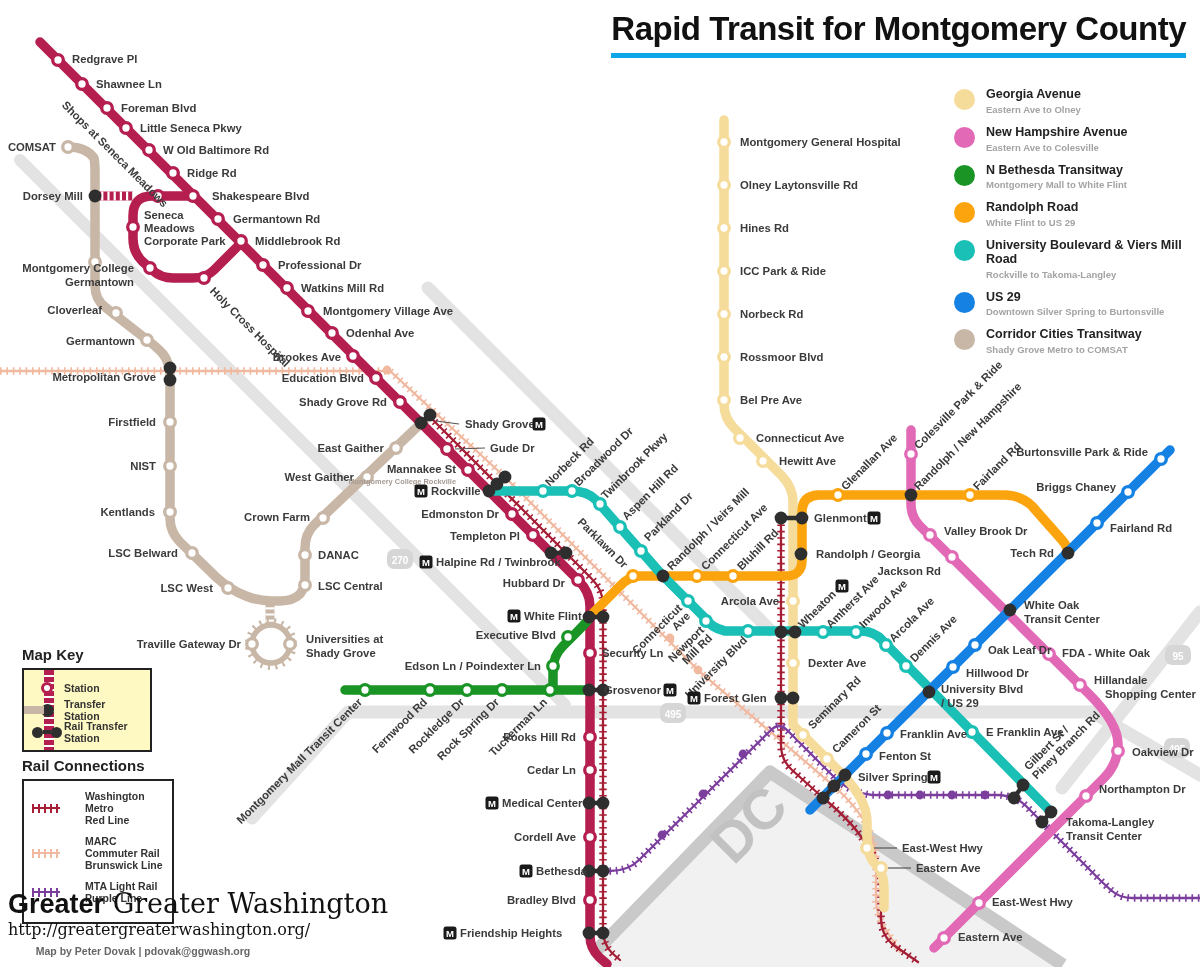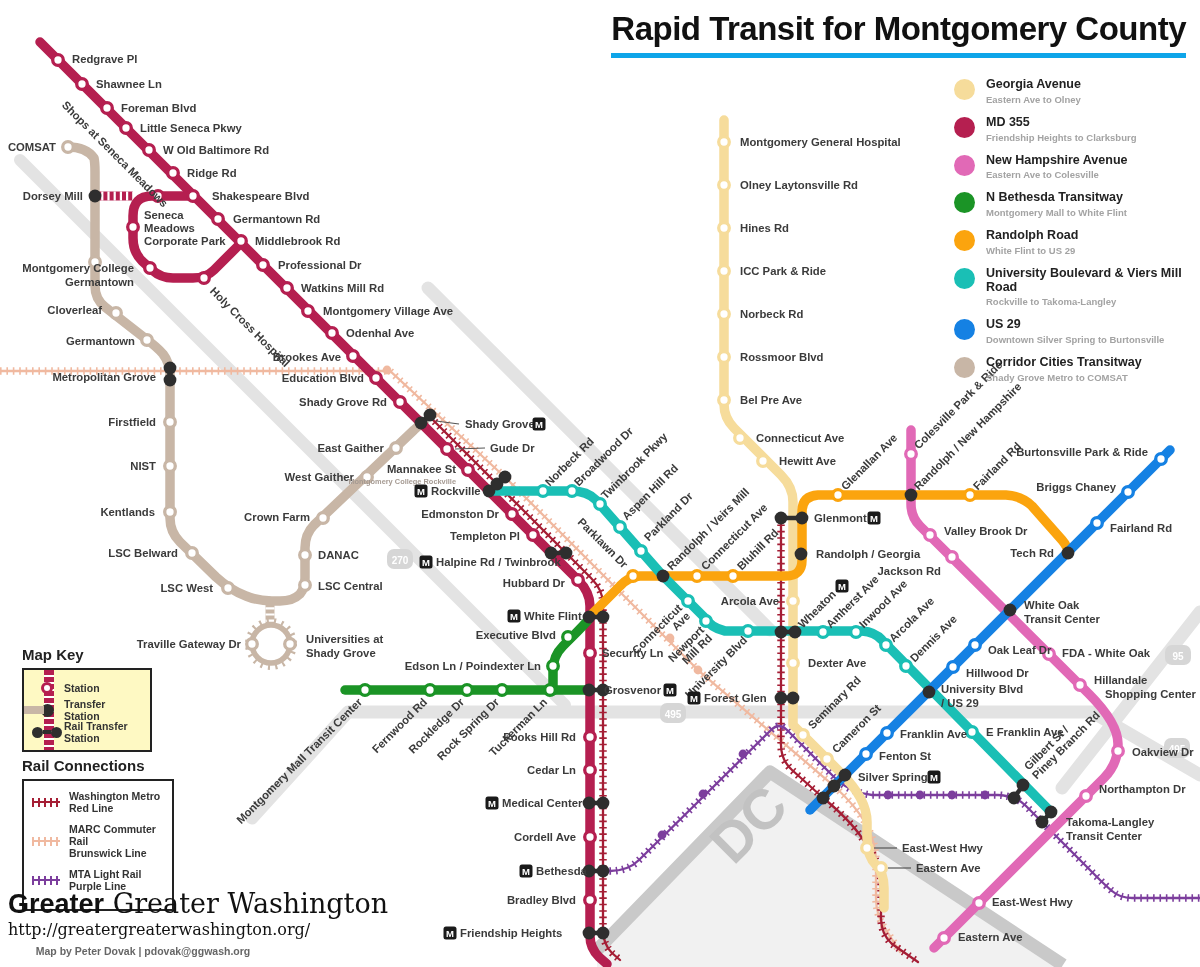--- a/index.html
+++ b/index.html
@@ -3,21 +3,21 @@
 <meta charset="utf-8">
 <style>
   html,body{margin:0;padding:0;background:#fff;}
   #stage{position:relative;width:1200px;height:967px;overflow:hidden;background:#fff;
          font-family:"Liberation Sans",sans-serif;}
   #map-svg{position:absolute;left:0;top:0;}
   
   #title{position:absolute;top:10px;right:14px;font-size:33px;font-weight:800;color:#111;
          letter-spacing:-0.5px;border-bottom:5px solid #0ea5e9;padding-bottom:5px;white-space:nowrap;}
   
-  #legend{position:absolute;left:954px;top:78px;width:244px;}
+  #legend{position:absolute;left:954px;top:88px;width:244px;}
   .lg-item{display:flex;align-items:flex-start;margin-bottom:11px;}
   .lg-dot{width:21px;height:21px;border-radius:50%;flex:0 0 21px;margin-right:11px;margin-top:1px;}
   .lg-name{font-size:12.5px;font-weight:700;color:#222;line-height:1.1;}
   .lg-desc{font-size:9.5px;font-weight:600;color:#a3a3a3;margin-top:2px;}
   
   .box-title{font-size:15px;font-weight:700;color:#222;margin-bottom:5px;}
   #map-key{position:absolute;left:22px;top:646px;width:130px;}
   #map-key .kbox{border:2.5px solid #222;padding:7px 8px 7px 6px;position:relative;background:#fef9c3;}
   .kbar{position:absolute;left:20px;top:0;bottom:0;width:10px;
         background:repeating-linear-gradient(180deg,#B51F50 0 5px,#fff 5px 7px);}
@@ -25,21 +25,21 @@
   .kico{width:34px;flex:0 0 34px;display:flex;align-items:center;justify-content:center;position:relative;}
   .klabel{font-size:10.5px;font-weight:700;color:#333;}
   .kc{width:12px;height:12px;border-radius:50%;background:#fff;border:3.5px solid #B51F50;box-sizing:border-box;}
   .kt{width:13px;height:13px;border-radius:50%;background:#2e2e2e;}
   .kstub{position:absolute;left:-6px;top:50%;margin-top:-4px;width:20px;height:8px;background:#C8B6A6;}
   .kpill{display:flex;align-items:center;}
   .kpill i{width:11px;height:11px;border-radius:50%;background:#2e2e2e;display:block;}
   .kpill b{width:8px;height:4px;background:#2e2e2e;display:block;}
   #rail-key{position:absolute;left:22px;top:757px;width:152px;}
   #rail-key .kbox{border:2.5px solid #222;padding:9px 8px;background:#fff;}
-  .rrow{display:flex;align-items:center;margin-bottom:9px;}
+  .rrow{display:flex;align-items:center;margin-bottom:9px;gap:16px;}
   .rrow:last-child{margin-bottom:8px;}
   .rs{width:28px;height:9px;position:relative;flex:0 0 28px;margin-right:9px;}
   .rs i{position:absolute;left:0;right:0;top:3.5px;height:2px;}
   .rs b{position:absolute;left:0;right:0;top:0;bottom:0;}
   .rlabel{font-size:10.5px;font-weight:700;color:#333;line-height:1.15;}
   
   #footer{position:absolute;left:8px;top:888px;width:270px;text-align:center;}
   #logo{white-space:nowrap;color:#111;}
   #logo .g1{font-size:27px;font-weight:800;font-family:"Liberation Sans",sans-serif;}
   #logo .g2{font-size:27px;font-family:"DejaVu Serif","Liberation Serif",serif;}
@@ -489,27 +489,20 @@
 
   <div id="legend">
       <div class="lg-item">
         <span class="lg-dot" style="background:#F6DC9B"></span>
   <span>
           <div class="lg-name">Georgia Avenue</div>
   <div class="lg-desc">Eastern Ave to Olney</div>
         </span>
       </div>
       <div class="lg-item">
-        <span class="lg-dot" style="background:#B51F50"></span>
-  <span>
-          <div class="lg-name">MD 355</div>
-  <div class="lg-desc">Friendship Heights to Clarksburg</div>
-        </span>
-      </div>
-      <div class="lg-item">
         <span class="lg-dot" style="background:#E169B6"></span>
   <span>
           <div class="lg-name">New Hampshire Avenue</div>
   <div class="lg-desc">Eastern Ave to Colesville</div>
         </span>
       </div>
       <div class="lg-item">
         <span class="lg-dot" style="background:#1B9426"></span>
   <span>
           <div class="lg-name">N Bethesda Transitway</div>

